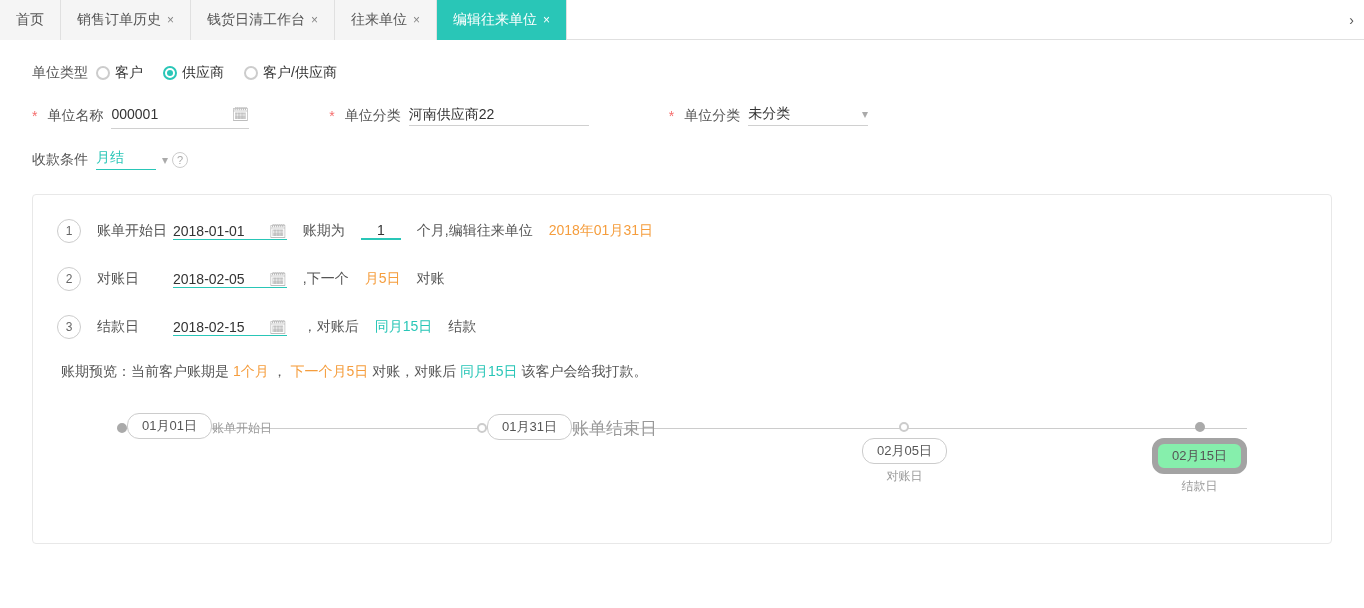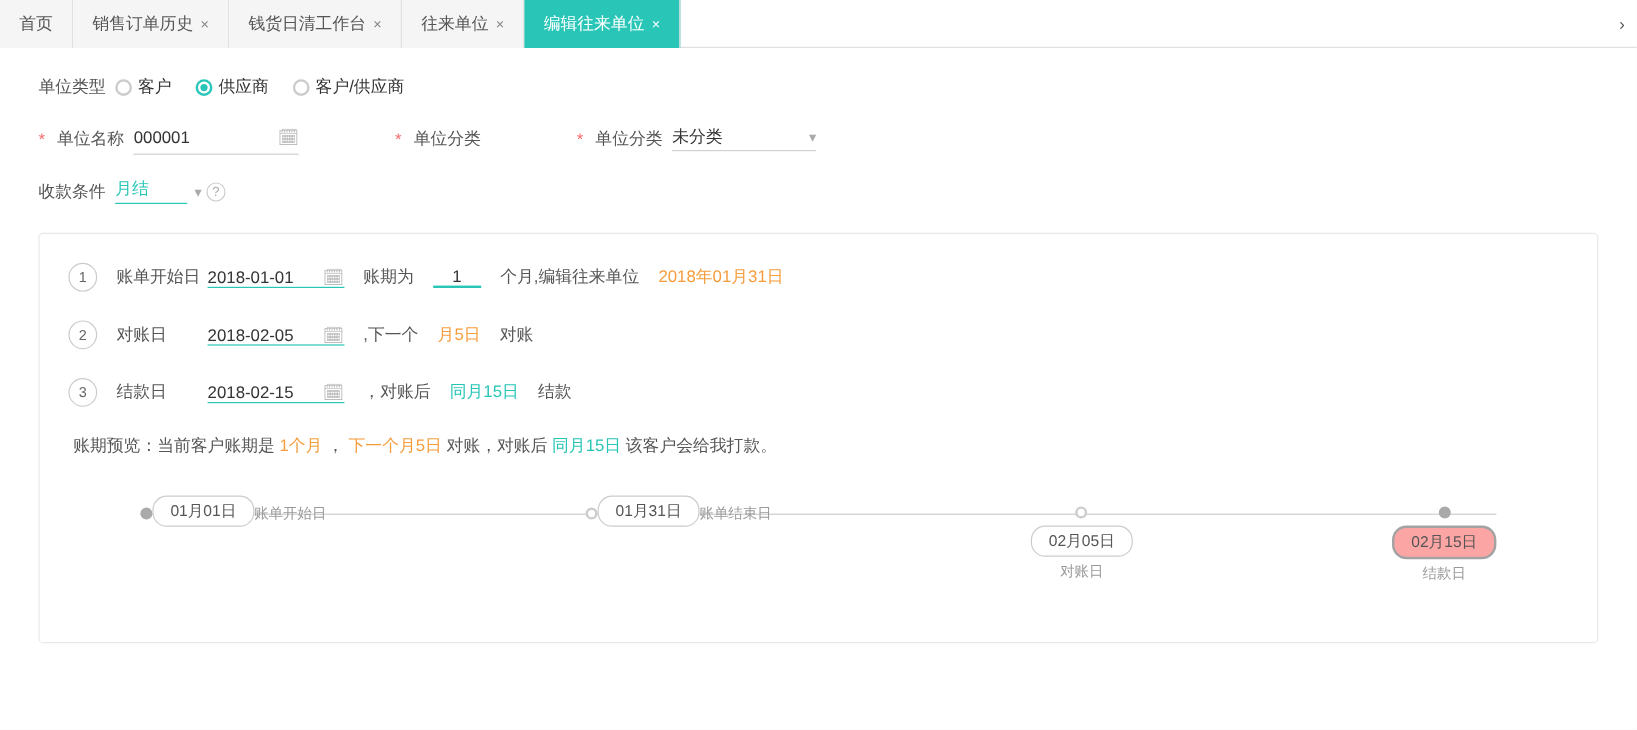--- a/index.html
+++ b/index.html
@@ -323,20 +323,21 @@
       <span class="field-group-label">单位名称</span>
       <div class="input-with-icon">
         <input type="text" class="form-input" style="width: 100px;" value="000001">
         <span class="input-icon">🗓</span>
       </div>
     </div>
 
     <div class="field-group">
       <span class="required-star">*</span>
       <span class="field-group-label">单位分类</span>
+      <input type="text" class="name-input" value="河南供应商22" style="">
     </div>
 
     <div class="field-group">
       <span class="required-star">*</span>
       <span class="field-group-label">单位分类</span>
       <div class="classify-select">
         <span class="classify-value">未分类</span>
         <span class="chevron-icon">▾</span>
       </div>
     </div>
@@ -408,32 +409,32 @@
 
         <div style="display:flex; flex-direction:row; align-items:center; z-index:1;">
           <div style="width:10px;height:10px;border-radius:50%;background:#aaa;border:2px solid #aaa;margin-bottom:6px;margin-top:9px;"></div>
           <div style="background:#fff;border:1px solid #ccc;border-radius:12px;padding:3px 14px;font-size:13px;color:#555;white-space:nowrap;">01月01日</div>
           <div style="font-size:12px;color:#999;margin-top:4px;white-space:nowrap;">账单开始日</div>
         </div>
 
         <div style="display:flex; align-items:center; z-index:1;">
           <div style="width:10px;height:10px;border-radius:50%;background:#fff;border:2px solid #ccc;margin-bottom:6px;margin-top:9px;"></div>
           <div style="background:#fff;border:1px solid #ccc;border-radius:12px;padding:3px 14px;font-size:13px;color:#555;white-space:nowrap;">01月31日</div>
-          <div style="font-size:12px;color:#999;margin-top:4px;white-space:nowrap;">账单结束日</div>
+          <div style="font-size:17px;color:#999;margin-top:4px;white-space:nowrap;">账单结束日</div>
         </div>
 
         <div style="display:flex; flex-direction:column; align-items:center; z-index:1;">
           <div style="width:10px;height:10px;border-radius:50%;background:#fff;border:2px solid #ccc;margin-bottom:6px;margin-top:9px;"></div>
           <div style="background:#fff;border:1px solid #ccc;border-radius:12px;padding:3px 14px;font-size:13px;color:#555;white-space:nowrap;">02月05日</div>
           <div style="font-size:12px;color:#999;margin-top:4px;white-space:nowrap;">对账日</div>
         </div>
 
         <div style="display:flex; flex-direction:column; align-items:center; z-index:1;">
           <div style="width:10px;height:10px;border-radius:50%;background:#aaa;border:2px solid #aaa;margin-bottom:6px;margin-top:9px;"></div>
-          <div style="background:#fca5a5;border:2px solid #a3a3a3;border-radius:12px;padding:3px 14px;font-size:13px;color:#555;white-space:nowrap;">02月15日</div>
+          <div style="background:#86efac;border:6px solid #a3a3a3;border-radius:12px;padding:3px 14px;font-size:13px;color:#555;white-space:nowrap;">02月15日</div>
           <div style="font-size:12px;color:#999;margin-top:4px;white-space:nowrap;">结款日</div>
         </div>
       </div>
     </div>
 
   </div>
 
 </div>
 
 </body></html>

